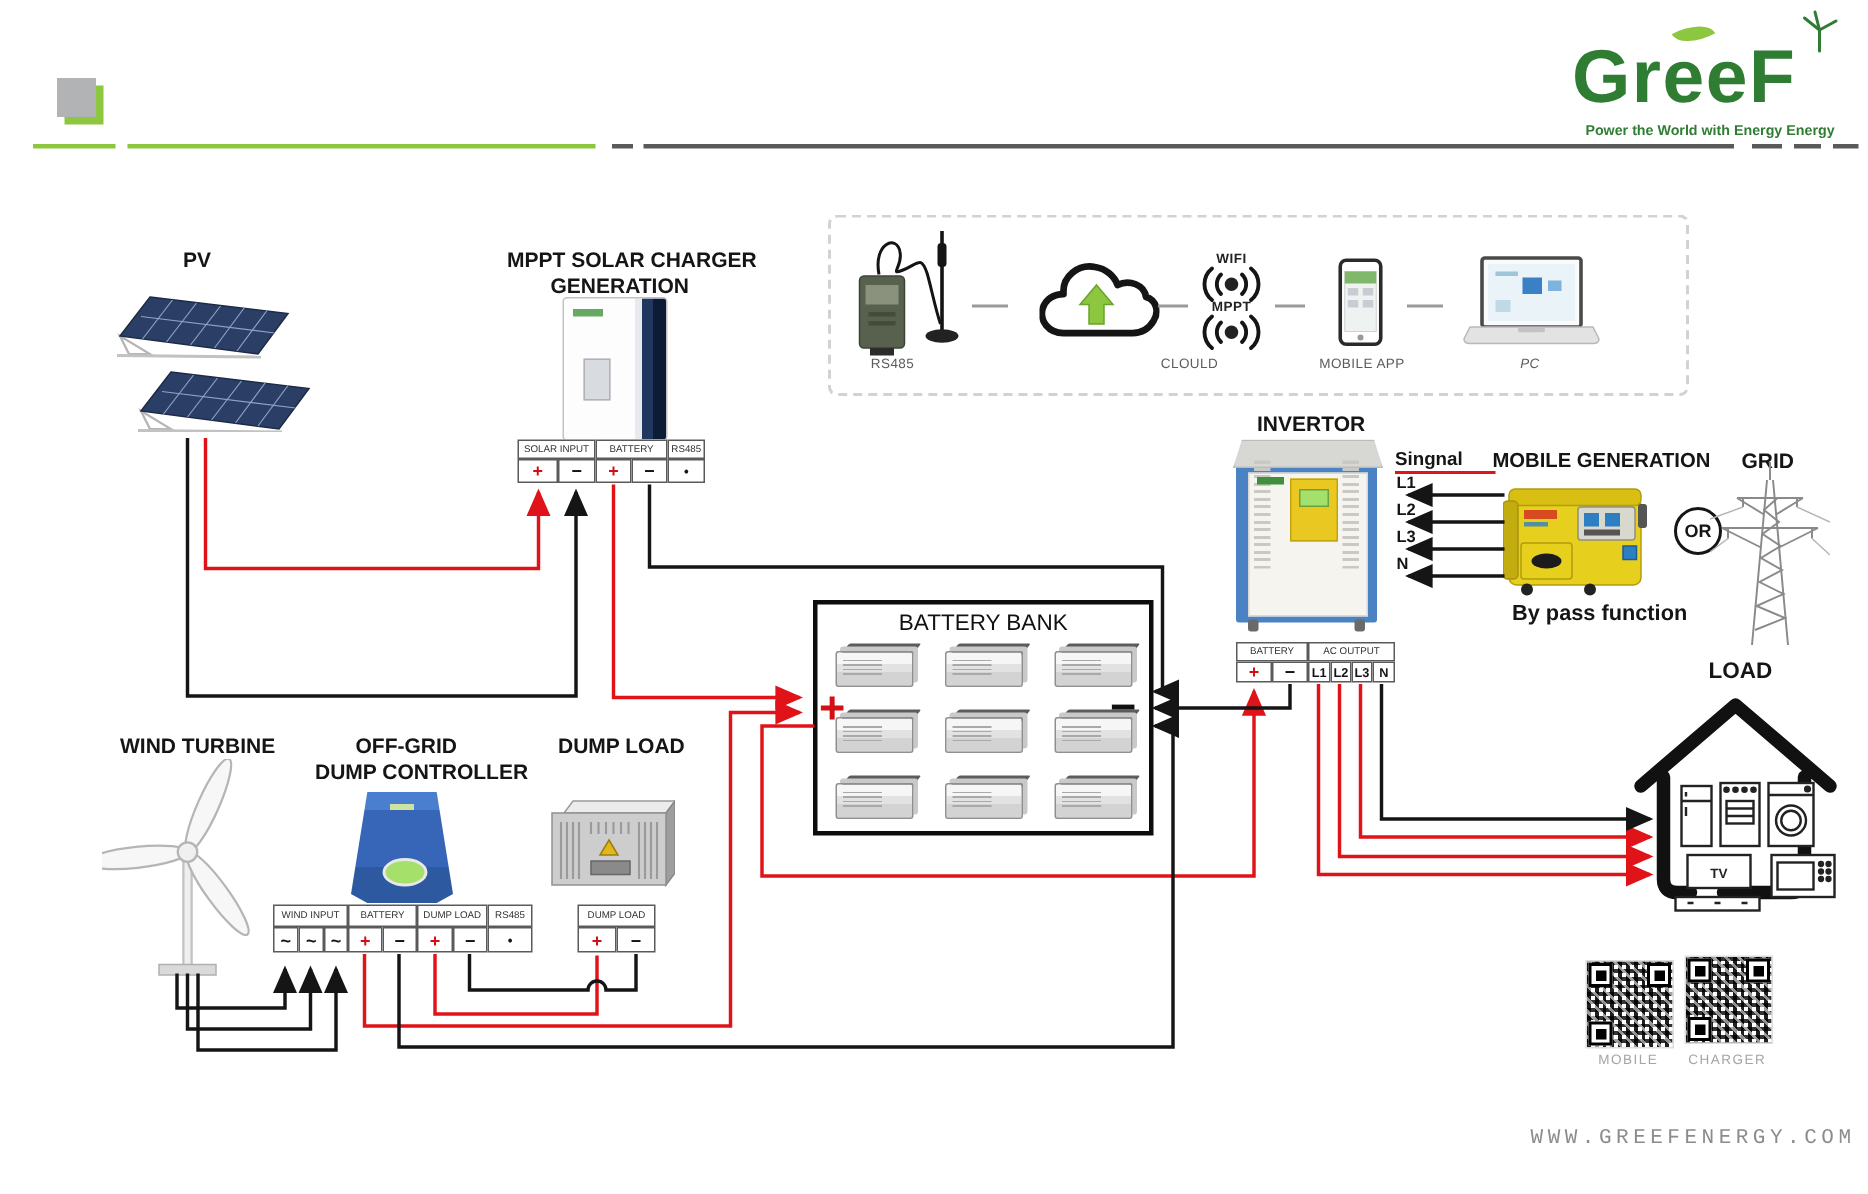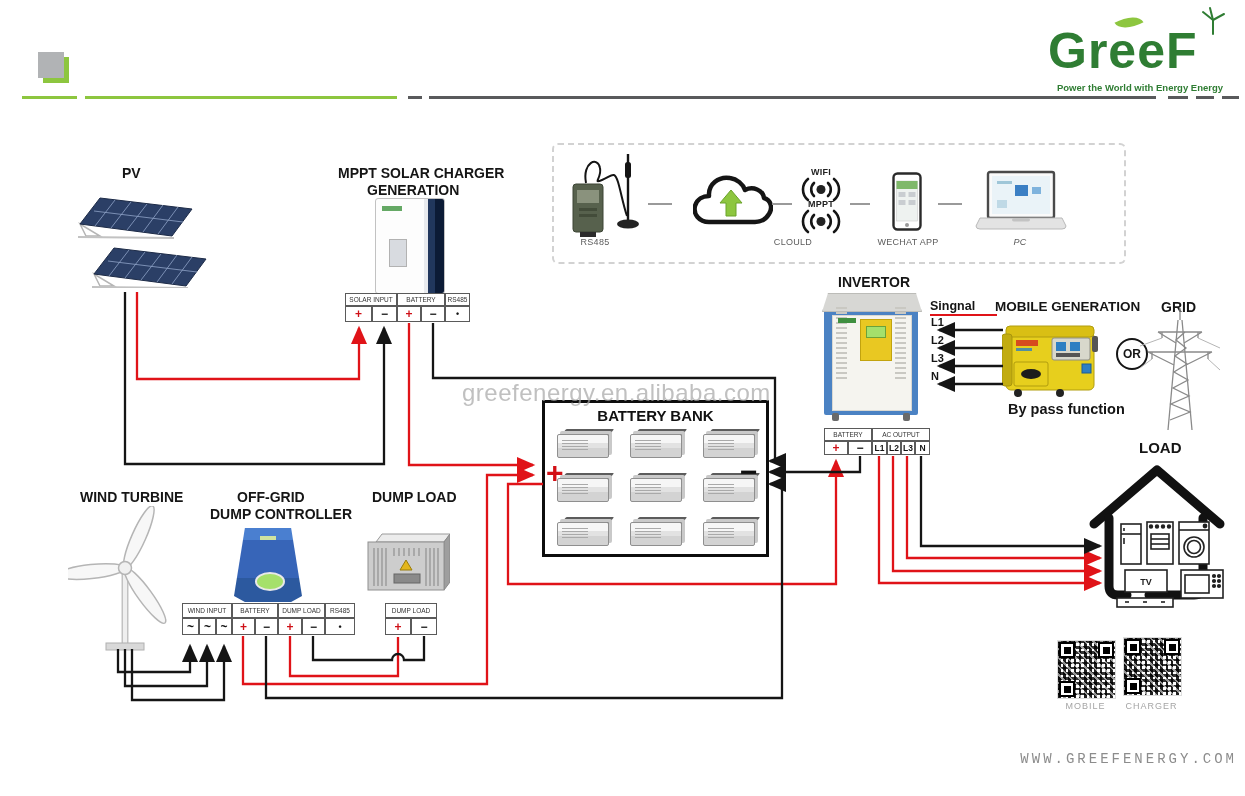--- a/index.html
+++ b/index.html
@@ -13,21 +13,21 @@
   .tb{position:absolute;display:grid;background:#fff;}
   .tb .th{border:1px solid #5a5a5a;display:flex;align-items:center;justify-content:center;
           font-size:6.5px;color:#333;background:#fff;white-space:nowrap;overflow:hidden;}
   .tb .tc{border:1px solid #5a5a5a;display:flex;align-items:center;justify-content:center;
           font-weight:bold;font-size:12px;color:#151515;background:#fff;}
   .tb .tc.red{color:#cf1017;}
   .tb .tc.sm{font-size:8.5px;}
   .tb .tc.dot{font-size:9px;}
   
   #bank{position:absolute;left:542px;top:400px;width:221px;height:151px;border:3px solid #0d0d0d;background:#fff;}
-  #bank .bank-title{position:absolute;left:0;top:4px;width:100%;text-align:center;font-weight:bold;font-size:15px;color:#111;}
+  #bank .bank-title{position:absolute;left:0;top:4px;width:100%;text-align:center;font-weight:normal;font-size:15px;color:#111;}
   .batgrid{position:absolute;left:12px;top:26px;display:grid;grid-template-columns:repeat(3,56px);gap:17px 17px;}
   .bat{position:relative;width:56px;height:27px;}
   .bat .b-top{position:absolute;left:6px;top:0;width:48px;height:8px;background:#5c5c5c;transform:skewX(-38deg);border-radius:1px;}
   .bat .b-body{position:absolute;left:0;top:5px;width:50px;height:22px;border:1px solid #8f8f8f;border-radius:2px;
     background:linear-gradient(180deg,#f6f6f6 0 35%,#e2e2e2 35% 60%,#d3d3d3 60% 100%);
     box-shadow:3px -3px 0 #c9c9c9;}
   .bat .b-body::after{content:"";position:absolute;left:4px;top:5px;width:26px;height:10px;
     background:repeating-linear-gradient(0deg,#a9a9a9 0 1px,transparent 1px 3px);}
   
   .qr{position:absolute;width:57px;height:57px;background:#fff;border:1px solid #ddd;
@@ -163,21 +163,21 @@
   <svg class="abs" style="left:892px;top:172px;" width="30" height="60" viewBox="0 0 30 60">
     <rect x="1.5" y="1.5" width="27" height="56" rx="4" fill="#fff" stroke="#2a2a2a" stroke-width="2.4"></rect>
     <rect x="4.5" y="9" width="21" height="40" fill="#eef2f0" stroke="#cccccc" stroke-width=".6"></rect>
     <rect x="4.5" y="9" width="21" height="8" fill="#7fb86a"></rect>
     <rect x="6.5" y="20" width="7" height="5" fill="#c9cdd1"></rect>
       <rect x="16.5" y="20" width="7" height="5" fill="#c9cdd1"></rect>
     <rect x="6.5" y="28" width="7" height="5" fill="#c9cdd1"></rect>
       <rect x="16.5" y="28" width="7" height="5" fill="#c9cdd1"></rect>
     <circle cx="15" cy="53" r="2" fill="#9a9a9a"></circle>
   </svg>
-  <div class="mlbl" style="left:875px;top:237px;width:66px;">WECHAT APP</div>
+  <div class="mlbl" style="left:875px;top:237px;width:66px;">MOBILE APP</div>
 
   <div class="dash" style="left:938px;top:203px;width:24px;"></div>
 
   <svg class="abs" style="left:975px;top:170px;" width="92" height="62" viewBox="0 0 92 62">
     <rect x="13" y="2" width="66" height="46" rx="2" fill="#fafafa" stroke="#4a4a4a" stroke-width="2.4"></rect>
     <rect x="17" y="6" width="58" height="38" fill="#eaf3f8"></rect>
     <rect x="40" y="15" width="13" height="11" fill="#3b7fc4"></rect>
     <rect x="57" y="17" width="9" height="7" fill="#7fb3dd"></rect>
     <rect x="22" y="11" width="15" height="3" fill="#9fc6d8"></rect>
     <rect x="22" y="30" width="10" height="8" fill="#bfd9e6"></rect>
@@ -448,21 +448,20 @@
   </div>
   <div class="qr" style="left:1123px;top:637px;">
     <i class="tl"></i>
       <i class="tr"></i>
       <i class="bl"></i>
   </div>
   <div class="mlbl" style="left:1053px;top:701px;width:65px;color:#a5a5a5;letter-spacing:1px;">MOBILE</div>
   <div class="mlbl" style="left:1119px;top:701px;width:65px;color:#a5a5a5;letter-spacing:1px;">CHARGER</div>
   <div id="site-url">WWW.GREEFENERGY.COM</div>
 
-  <div id="watermark">greefenergy.en.alibaba.com</div>
 
   <svg id="wires" width="1245" height="796" viewBox="0 0 1245 796">
     <defs>
       <marker id="mr" markerWidth="9" markerHeight="8" refX="7" refY="3.5" orient="auto">
         <path d="M0,0 L8,3.5 L0,7 Z" fill="#e01318"></path>
         </marker>
       <marker id="mb" markerWidth="9" markerHeight="8" refX="7" refY="3.5" orient="auto">
         <path d="M0,0 L8,3.5 L0,7 Z" fill="#151515"></path>
         </marker>
     </defs>

